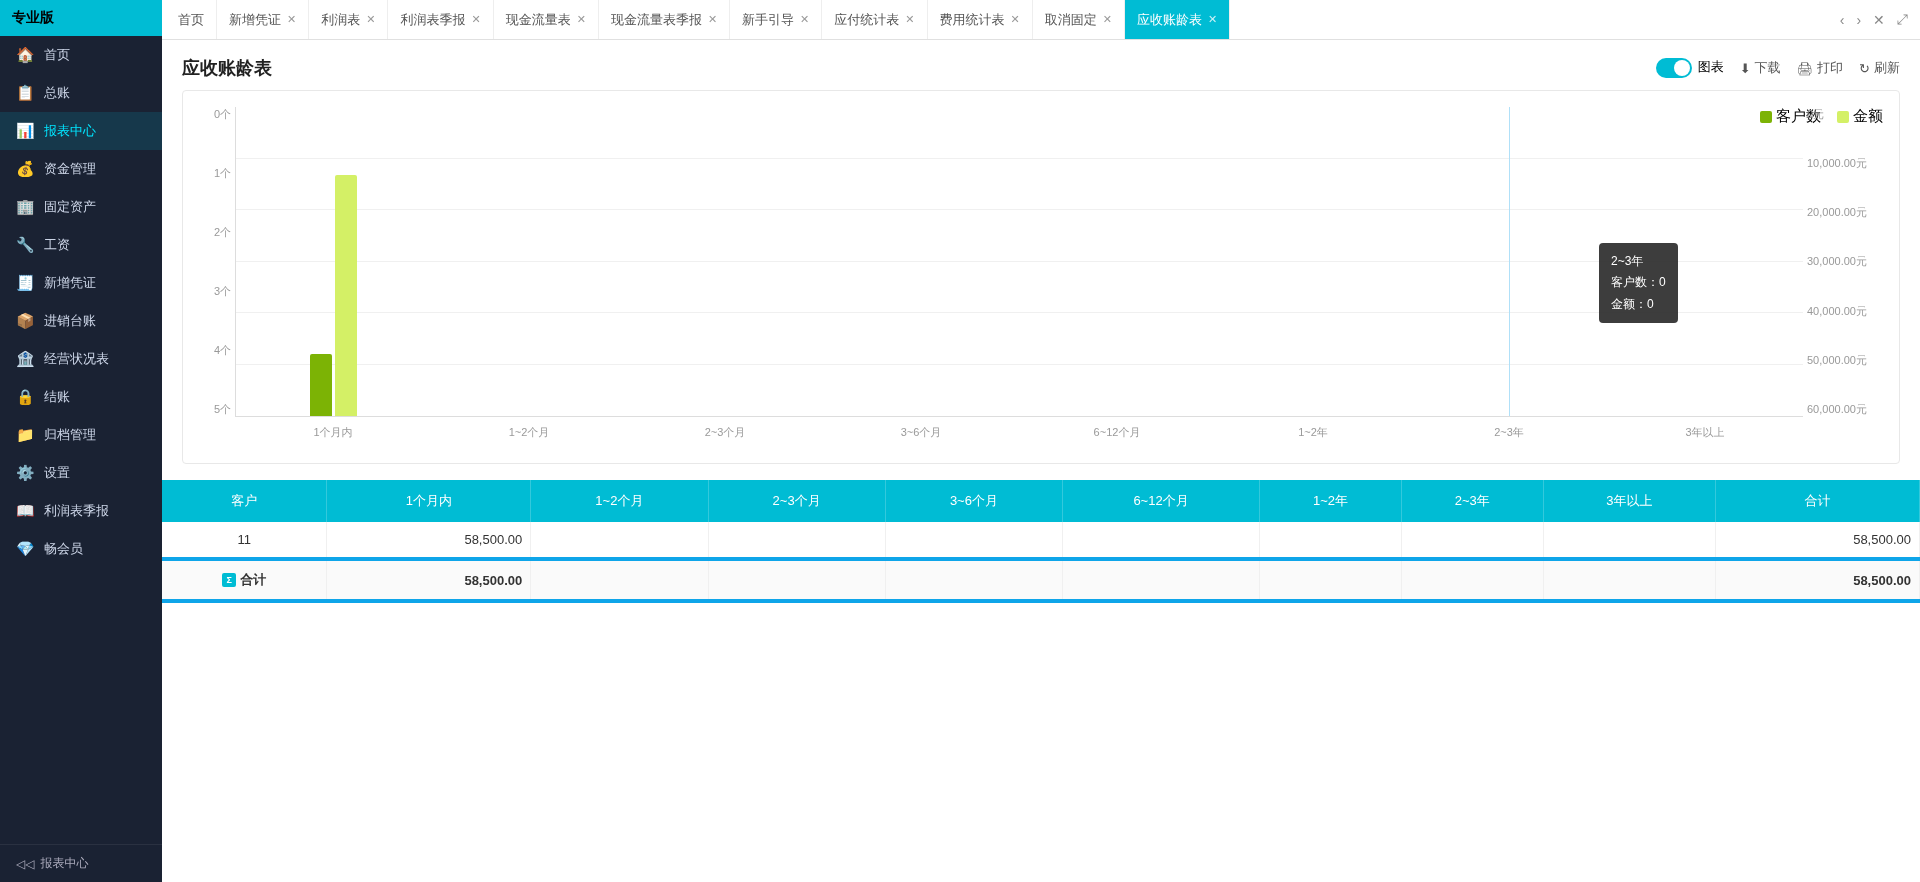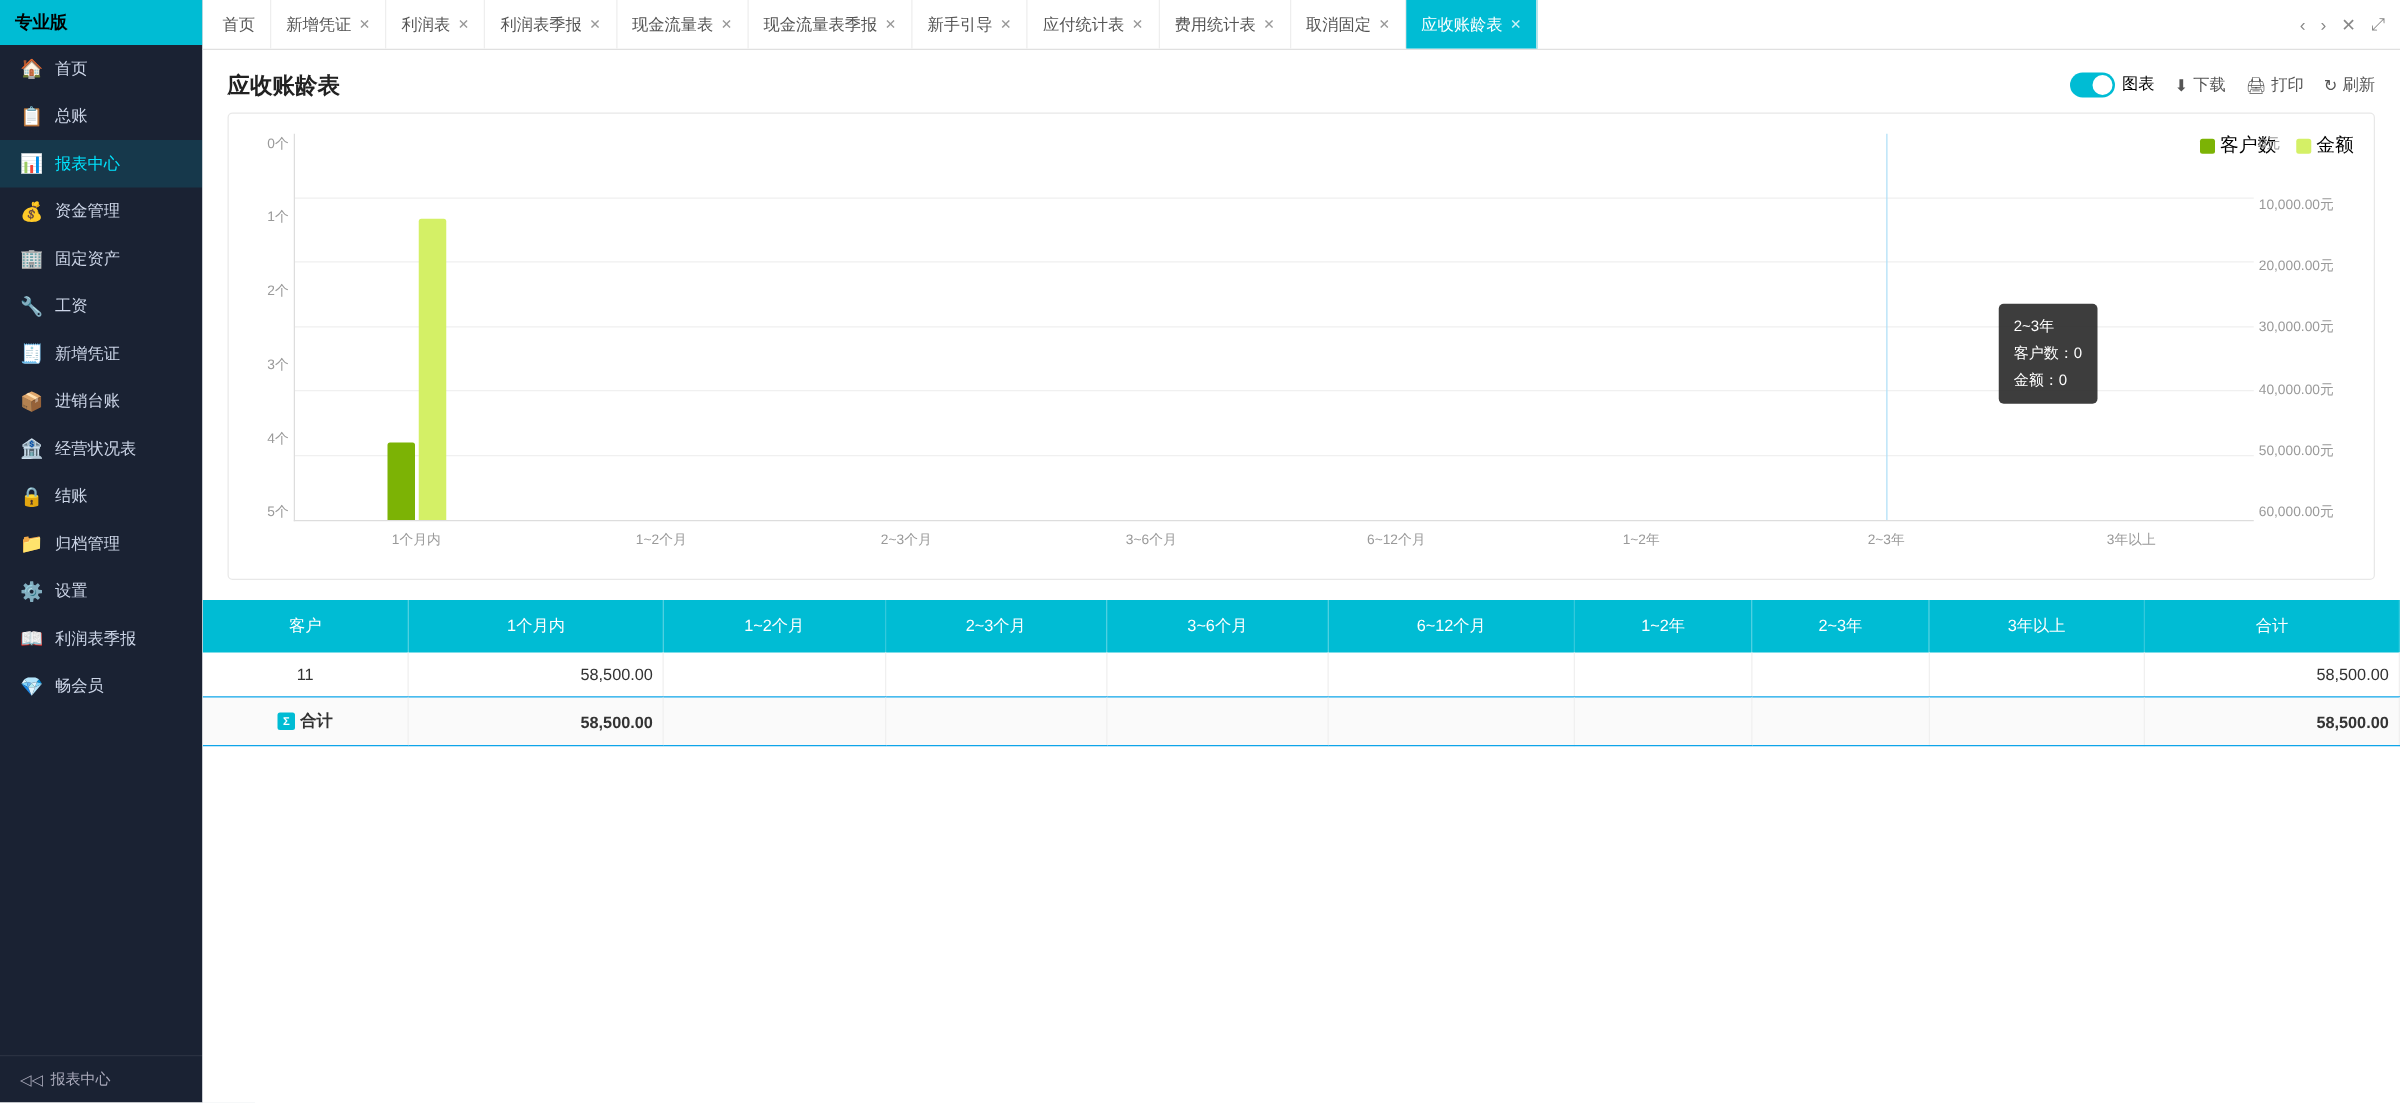--- a/index.html
+++ b/index.html
@@ -307,21 +307,21 @@
       text-align: center;
       font-weight: normal;
       font-size: 13px;
       border-right: 1px solid rgba(255,255,255,0.2);
     }
     .data-table td {
       padding: 10px 8px;
       text-align: right;
       font-size: 13px;
       color: #333;
-      border-bottom: 1px solid #0ea5e9;
+      border-bottom: 4px solid #0ea5e9;
       border-right: 1px solid #f0f0f0;
     }
     .data-table td:first-child { text-align: center; }
     .data-table tr:last-child td {
       font-weight: bold;
       background: #fafafa;
     }
     .total-row-label {
       display: flex;
       align-items: center;

